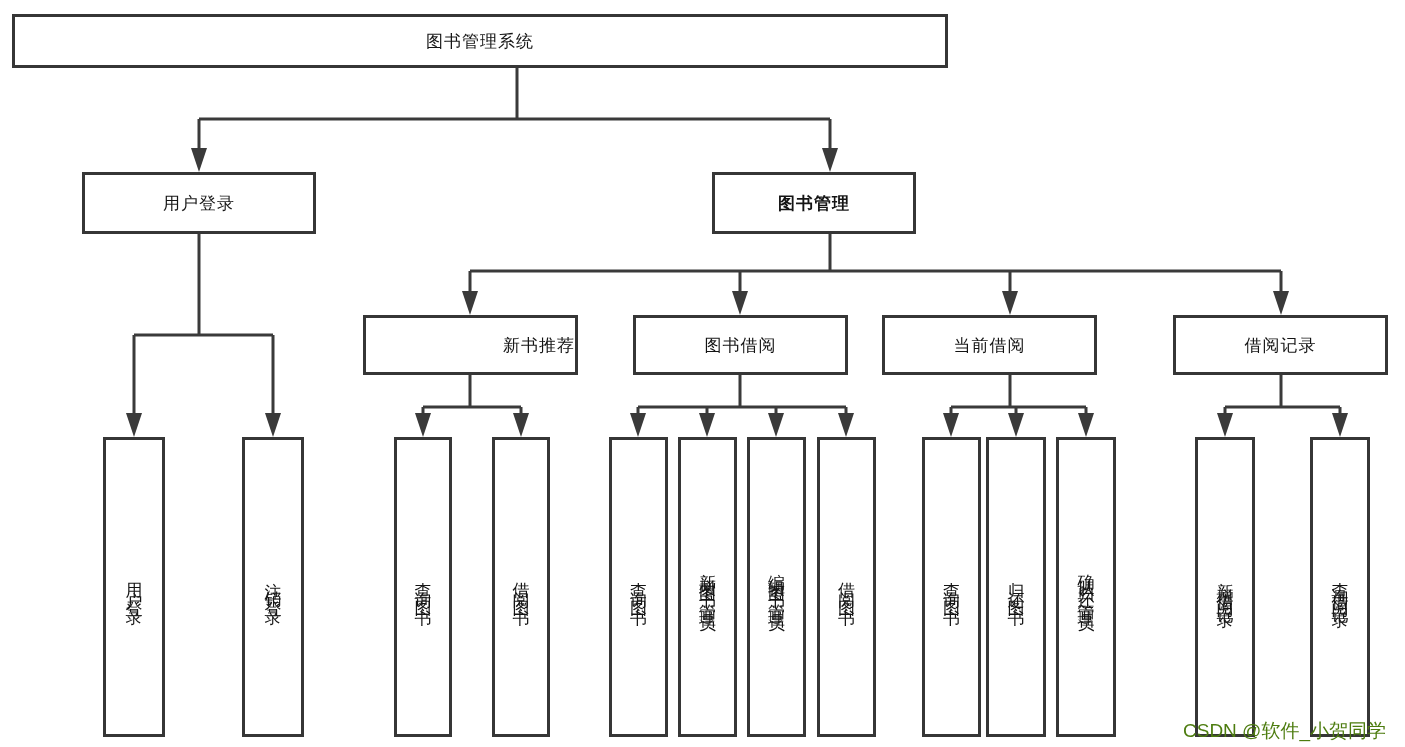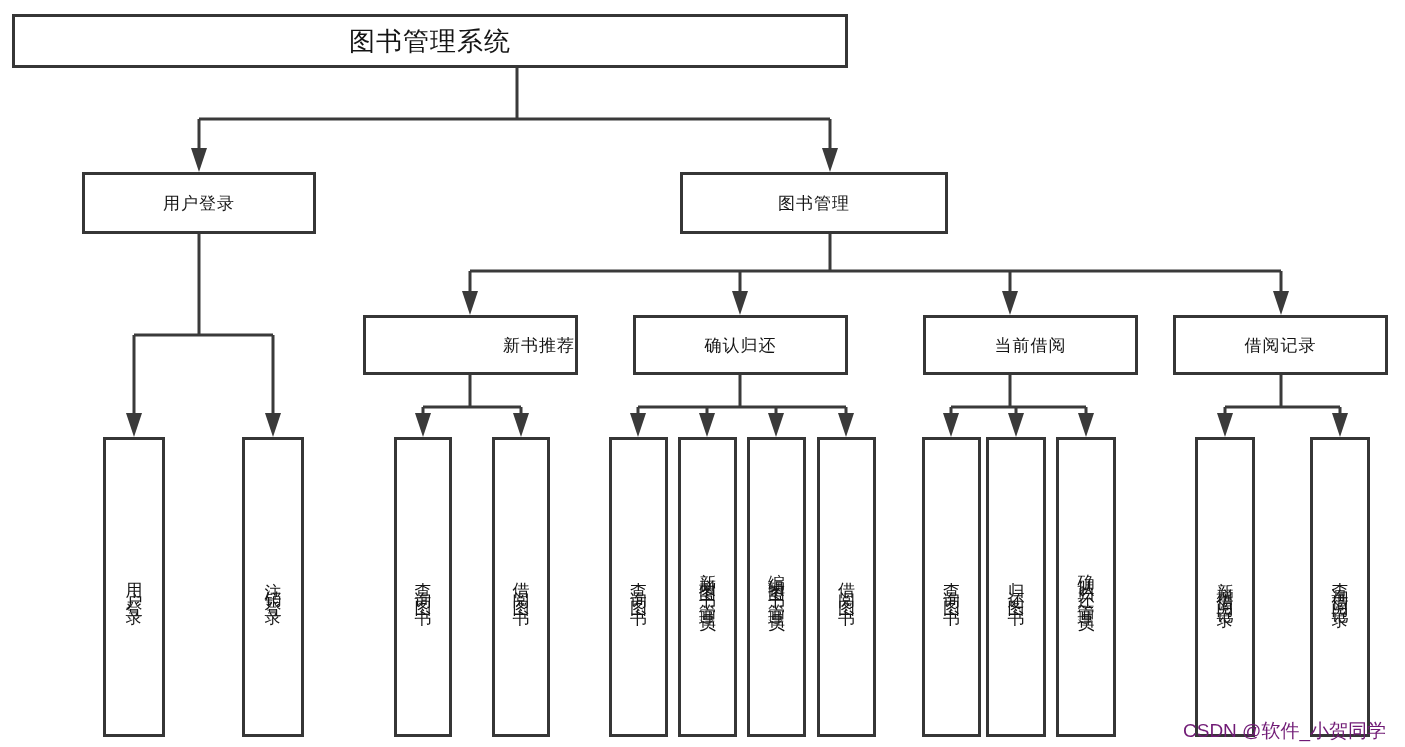--- a/index.html
+++ b/index.html
@@ -18,29 +18,29 @@
     box-sizing:border-box;
     background:#ffffff;
     border:3px solid #363636;
     display:flex;align-items:center;justify-content:center;
     color:#141414;
     font-size:17px;
     letter-spacing:1px;
     z-index:2;
   }
   
-  #n-root{left:12px;top:14px;width:836px;height:54px;font-size:26px;}
+  #n-root{left:12px;top:14px;width:936px;height:54px;font-size:17px;}
   
   #n-login{left:82px;top:172px;width:234px;height:62px;}
-  #n-bookmgmt{left:680px;top:172px;width:268px;height:62px;}
+  #n-bookmgmt{left:712px;top:172px;width:204px;height:62px;font-weight:bold;}
   
   .l3{top:315px;width:215px;height:60px;}
   #n-newbook{left:363px;justify-content:flex-end;}
   #n-borrow{left:633px;}
-  #n-current{left:923px;}
+  #n-current{left:882px;}
   #n-records{left:1173px;}
   
   .leaf{top:437px;height:300px;}
   .leaf span{
     writing-mode:vertical-rl;
     text-orientation:mixed;
     letter-spacing:9px;
     line-height:1;
     white-space:nowrap;
   }
@@ -54,21 +54,21 @@
   #lf-editbook{left:747px;width:59px;}
   #lf-borrow2{left:817px;width:59px;}
   #lf-query3{left:922px;width:59px;}
   #lf-return{left:986px;width:60px;}
   #lf-confirm{left:1056px;width:60px;}
   #lf-addrecord{left:1195px;width:60px;}
   #lf-queryrecord{left:1310px;width:60px;}
   .watermark{
     position:absolute;
     left:1183px;top:718px;
-    color:#701a75;
+    color:#4d7c0f;
     font-size:19px;
     z-index:5;
     white-space:nowrap;
   }
 </style>
 </head>
 <body>
 
 <div class="canvas">
 
@@ -116,21 +116,21 @@
     <span>用户登录</span>
   </div>
   <div class="box" id="n-bookmgmt">
     <span>图书管理</span>
   </div>
 
   <div class="box l3" id="n-newbook">
     <span>新书推荐</span>
   </div>
   <div class="box l3" id="n-borrow">
-    <span>确认归还</span>
+    <span>图书借阅</span>
   </div>
   <div class="box l3" id="n-current">
     <span>当前借阅</span>
   </div>
   <div class="box l3" id="n-records">
     <span>借阅记录</span>
   </div>
 
   <div class="box leaf" id="lf-userlogin">
     <span>用户登录</span>

